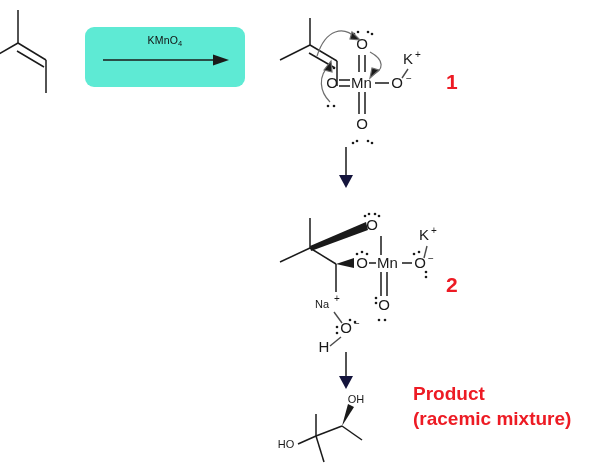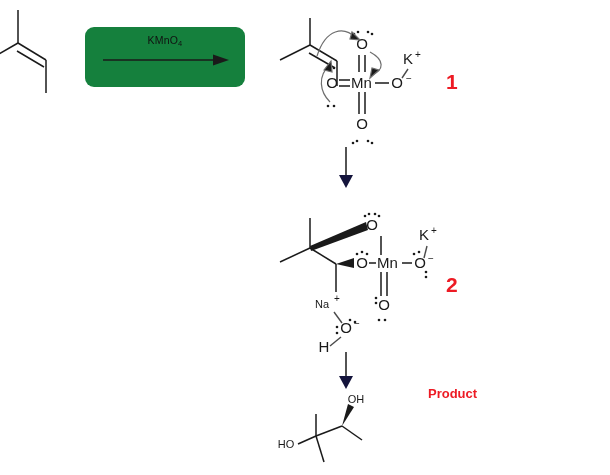--- a/index.html
+++ b/index.html
@@ -10,39 +10,39 @@
     position:relative;
     overflow:hidden;
     color:#1a1a1a;
   }
   .abs{position:absolute;}
   svg{display:block;overflow:visible;}
 
   
   #conditions-box{
     left:85px;top:27px;width:160px;height:60px;
-    background:#15803d;
+    background:#5eead4;
     border-radius:9px;
   }
   .cond-text{
     position:absolute;width:100%;text-align:center;
     font-size:10.5px;color:#111;letter-spacing:.2px;
   }
   #cond-above{top:7px;}
   #cond-below{top:36px;}
   .cond-text sub{font-size:7.5px;vertical-align:-2px;}
 
   
   .red-label{
     color:#ed1b24;
     font-weight:bold;
   }
   #label-one{left:446px;top:70px;font-size:21px;}
   #label-two{left:446px;top:273px;font-size:21px;}
-  #product-label{left:428px;top:381px;font-size:13px;line-height:25px;}
+  #product-label{left:413px;top:381px;font-size:19px;line-height:25px;}
 
   
   .atom{
     font-size:15px;
     font-family:"Liberation Sans", sans-serif;
     fill:#1a1a1a;
   }
   .atom-sm{font-size:11px;}
   .charge{font-size:10px;}
   .bondline{stroke:#1a1a1a;stroke-width:1.5;fill:none;}
@@ -252,13 +252,14 @@
 
     <polygon class="wedge" points="74,34 80,12 86,15"></polygon>
 
     <text class="atom atom-sm" x="18" y="56" text-anchor="middle">HO</text>
     <text class="atom atom-sm" x="88" y="11" text-anchor="middle">OH</text>
   </svg>
 </div>
 
 <div class="abs red-label" id="product-label">
   <div>Product</div>
+  <div>(racemic mixture)</div>
 </div>
 
 </body></html>

